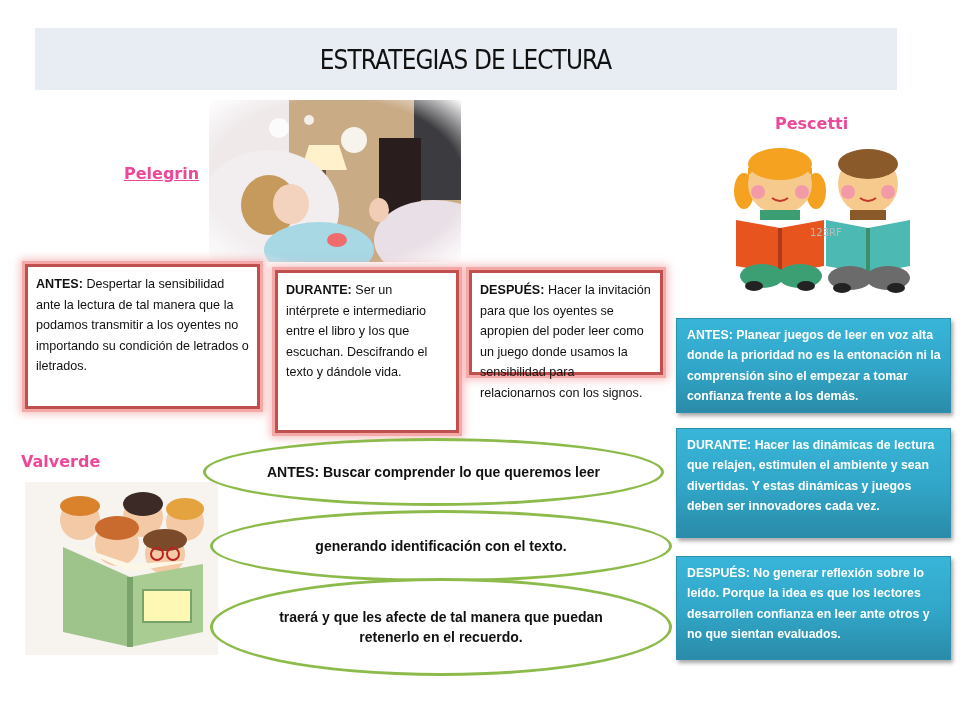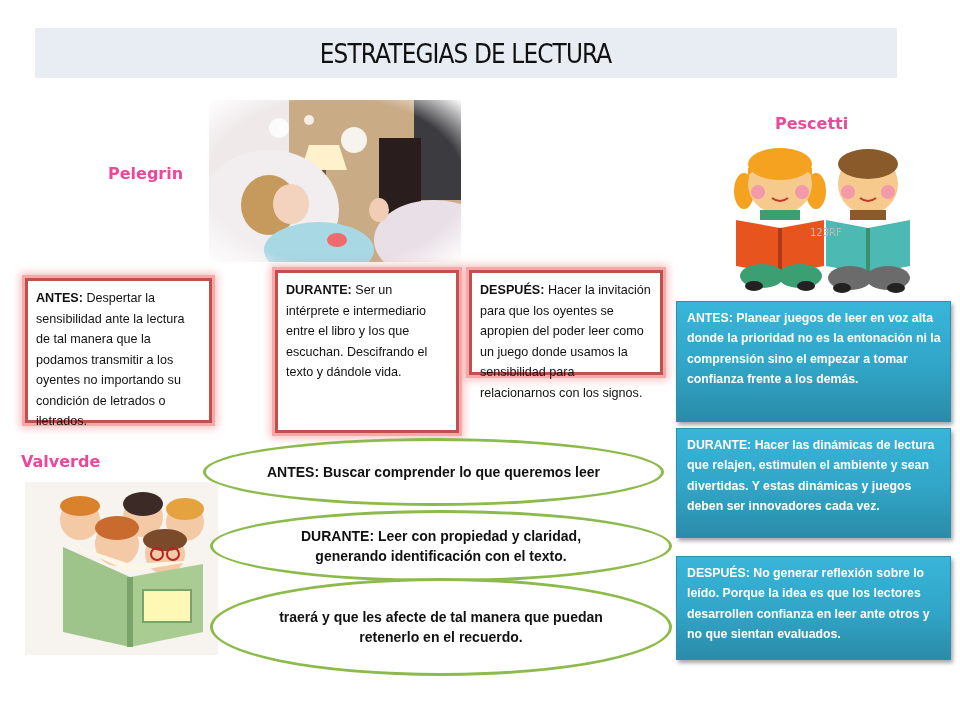--- a/index.html
+++ b/index.html
@@ -1,21 +1,21 @@
 <!DOCTYPE html>
 <html><head>
   <meta charset="utf-8">
   <style>
     html, body { margin: 0; padding: 0; background: #ffffff; }
     body { width: 960px; height: 720px; position: relative; overflow: hidden;
            font-family: "Liberation Sans", "DejaVu Sans", sans-serif; color: #000; }
     .abs { position: absolute; }
 
     
-    .title-bar { left: 35px; top: 28px; width: 862px; height: 50px; background: #e8ecf3;
+    .title-bar { left: 35px; top: 28px; width: 862px; height: 62px; background: #e8ecf3;
                  display: flex; align-items: center; justify-content: center; }
     .title-text { font-family: "DejaVu Sans", sans-serif; font-size: 27px; letter-spacing: -1px;
                   transform: scaleX(0.86); color: #111; }
 
     
     .author { font-family: "DejaVu Sans", sans-serif; font-weight: bold; font-size: 16px; color: #ec4899; }
 
     
     .red-box { background: #fff; border: 3px solid #c0504d; box-sizing: border-box;
                box-shadow: 0 0 0 3px #f4a9a8, 0 0 8px 5px rgba(240,140,140,0.55);
@@ -43,21 +43,21 @@
     .img-pescetti { left: 726px; top: 146px; width: 196px; height: 148px; background: #fff; }
     .img-valverde { left: 25px; top: 482px; width: 193px; height: 173px; background: #f7f3ef; overflow: hidden; }
   </style>
 </head>
 <body>
 
 <div class="abs title-bar">
   <span class="title-text">ESTRATEGIAS DE LECTURA</span>
 </div>
 
-<div class="abs author" style="left:108px; top:164px;">Pelegrin</div>
+<div class="abs author" style="left:124px; top:164px;text-decoration:underline;">Pelegrin</div>
 
 <div class="abs img-pelegrin">
   <svg width="252" height="162" viewBox="0 0 252 162">
     <rect x="0" y="0" width="252" height="162" fill="#c9ab86"></rect>
     <rect x="0" y="0" width="80" height="162" fill="#efe9ea"></rect>
     <rect x="205" y="0" width="47" height="100" fill="#3c3c40"></rect>
 
     <polygon points="100,45 130,45 138,70 92,70" fill="#fff1cc"></polygon>
     <rect x="113" y="70" width="4" height="45" fill="#6b5440"></rect>
 
@@ -71,21 +71,21 @@
     <ellipse cx="225" cy="140" rx="60" ry="40" fill="#e9dfe6"></ellipse>
 
     <ellipse cx="60" cy="105" rx="28" ry="30" fill="#c69a5c"></ellipse>
     <ellipse cx="82" cy="104" rx="18" ry="20" fill="#f3d3bd"></ellipse>
     <ellipse cx="110" cy="150" rx="55" ry="28" fill="#a8d8e4"></ellipse>
     <ellipse cx="128" cy="140" rx="10" ry="7" fill="#f06b6b"></ellipse>
     <ellipse cx="170" cy="110" rx="10" ry="12" fill="#f1cdb5"></ellipse>
   </svg>
 </div>
 
-<div class="abs red-box" style="left:25px; top:278px; width:187px; height:145px;">
+<div class="abs red-box" style="left:25px; top:264px; width:235px; height:145px;">
   <b>ANTES:</b><span> Despertar la sensibilidad ante la lectura de tal manera que la podamos transmitir a los oyentes no importando su condición de letrados o iletrados.</span>
 </div>
 <div class="abs red-box" style="left:275px; top:270px; width:184px; height:163px;">
   <b>DURANTE:</b><span> Ser un intérprete e intermediario entre el libro y los que escuchan. Descifrando el texto y dándole vida.</span>
 </div>
 <div class="abs red-box" style="left:469px; top:270px; width:194px; height:105px;">
   <b>DESPUÉS:</b><span> Hacer la invitación para que los oyentes se apropien del poder leer como un juego donde usamos la sensibilidad para relacionarnos con los signos.</span>
 </div>
 
 <div class="abs author" style="left:775px; top:114px;">Pescetti</div>
@@ -120,21 +120,21 @@
     <polygon points="184,74 142,82 142,128 184,120" fill="#4db9b3"></polygon>
     <rect x="140" y="82" width="4" height="46" fill="#3b8f6a"></rect>
     <ellipse cx="124" cy="132" rx="22" ry="12" fill="#6b6b6b"></ellipse>
     <ellipse cx="162" cy="132" rx="22" ry="12" fill="#6b6b6b"></ellipse>
     <ellipse cx="116" cy="142" rx="9" ry="5" fill="#222"></ellipse>
     <ellipse cx="170" cy="142" rx="9" ry="5" fill="#222"></ellipse>
     <text x="84" y="90" font-size="10" fill="#bbb" font-family="DejaVu Sans, sans-serif">123RF</text>
   </svg>
 </div>
 
-<div class="abs blue-box" style="left:676px; top:301px; width:275px; height:121px;">ANTES: Planear juegos de leer en voz alta donde la prioridad no es la entonación ni la comprensión sino el empezar a tomar confianza frente a  los demás.</div>
+<div class="abs blue-box" style="left:676px; top:318px; width:275px; height:95px;">ANTES: Planear juegos de leer en voz alta donde la prioridad no es la entonación ni la comprensión sino el empezar a tomar confianza frente a  los demás.</div>
 <div class="abs blue-box" style="left:676px; top:428px; width:275px; height:110px;">DURANTE: Hacer las  dinámicas de lectura que relajen, estimulen el ambiente y sean divertidas.  Y estas dinámicas y juegos deben ser innovadores cada vez.</div>
 <div class="abs blue-box" style="left:676px; top:556px; width:275px; height:104px;">DESPUÉS: No generar reflexión sobre lo leído. Porque la idea es que los lectores desarrollen confianza en leer ante otros y no que sientan evaluados.</div>
 
 <div class="abs author" style="left:21px; top:452px;">Valverde</div>
 
 <div class="abs img-valverde">
   <svg width="193" height="173" viewBox="0 0 193 173">
     <rect width="193" height="173" fill="#f7f3ef"></rect>
 
     <circle cx="55" cy="38" r="20" fill="#f3c9a6"></circle>
@@ -159,21 +159,20 @@
 </div>
 
 <div class="abs ellipse" style="left:203px; top:438px; width:461px; height:68px;">
   <div>
     <div>ANTES: Buscar comprender lo que queremos leer</div>
   </div>
 </div>
 
 <div class="abs ellipse" style="left:210px; top:510px; width:462px; height:72px;">
   <div>
-    <div>DURANTE: Leer con propiedad y claridad,</div>
     <div>generando identificación con el texto.</div>
   </div>
 </div>
 
 <div class="abs ellipse" style="left:210px; top:578px; width:462px; height:98px;">
   <div>
     <div>traerá y que les afecte de tal manera que puedan</div>
     <div>retenerlo en el recuerdo.</div>
   </div>
 </div>

